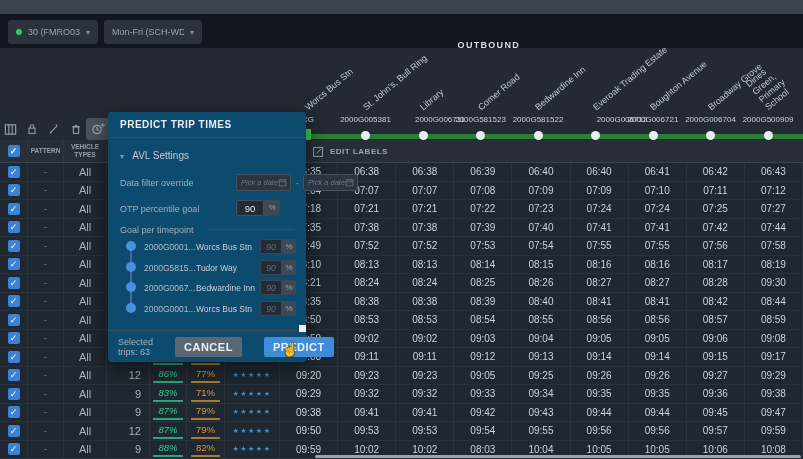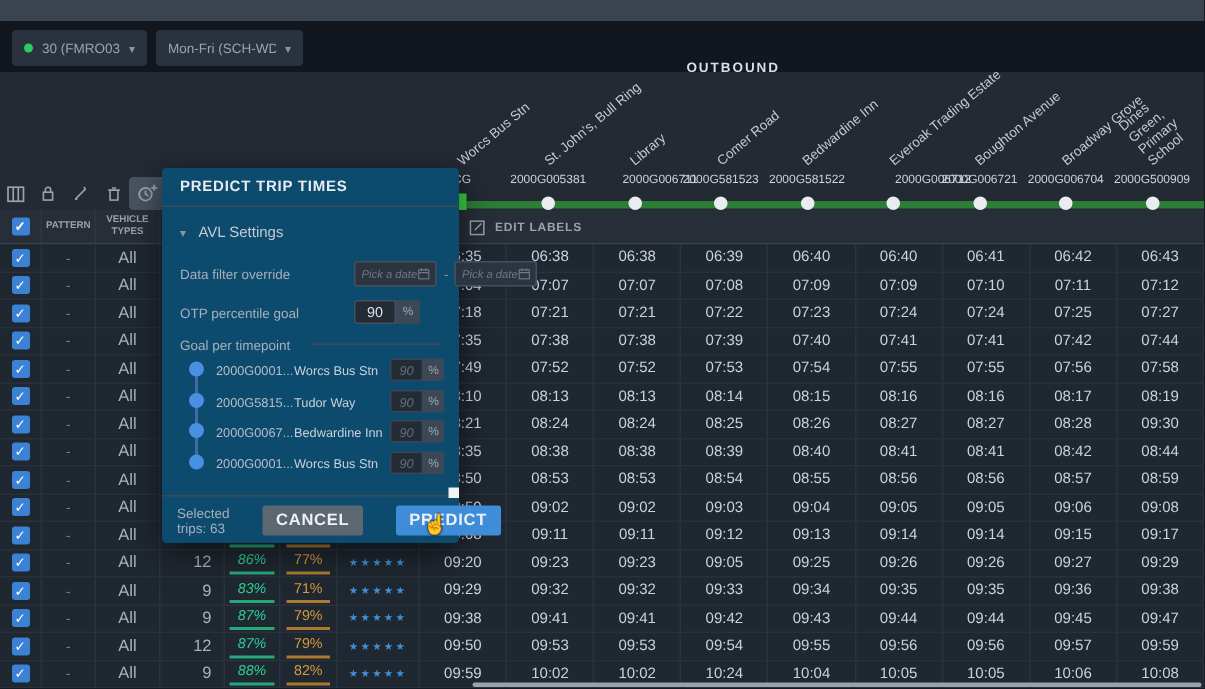--- a/index.html
+++ b/index.html
@@ -634,21 +634,21 @@
           </div>
           <div class="cell c-o">
             <span class="pct o">82%</span>
           </div>
           <div class="cell c-st">
             <span class="stars">★★★★★</span>
           </div>
           <div class="cell c-t">09:59</div>
           <div class="cell c-t">10:02</div>
           <div class="cell c-t">10:02</div>
-          <div class="cell c-t">10:24</div>
+          <div class="cell c-t">08:03</div>
           <div class="cell c-t">10:04</div>
           <div class="cell c-t">10:05</div>
           <div class="cell c-t">10:05</div>
           <div class="cell c-t">10:06</div>
           <div class="cell c-t">10:08</div>
         </div>
       </div>
   </div>
 
   <div id="hscroll"></div>

